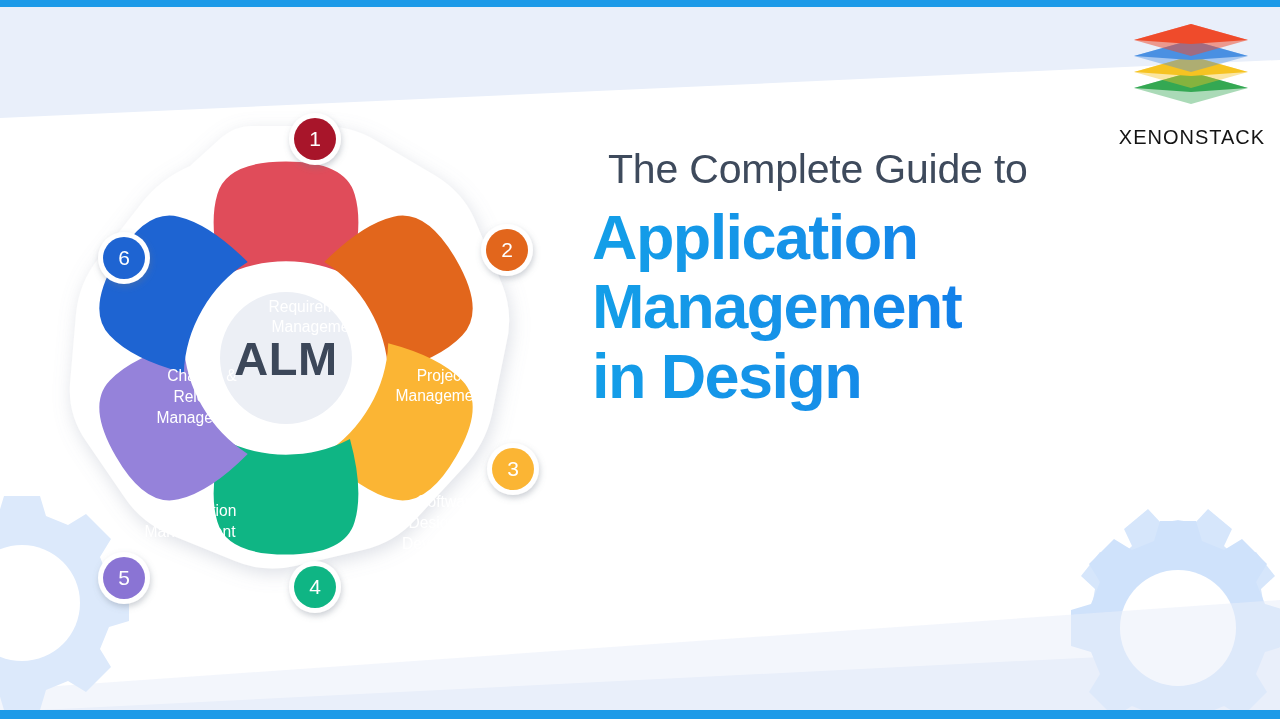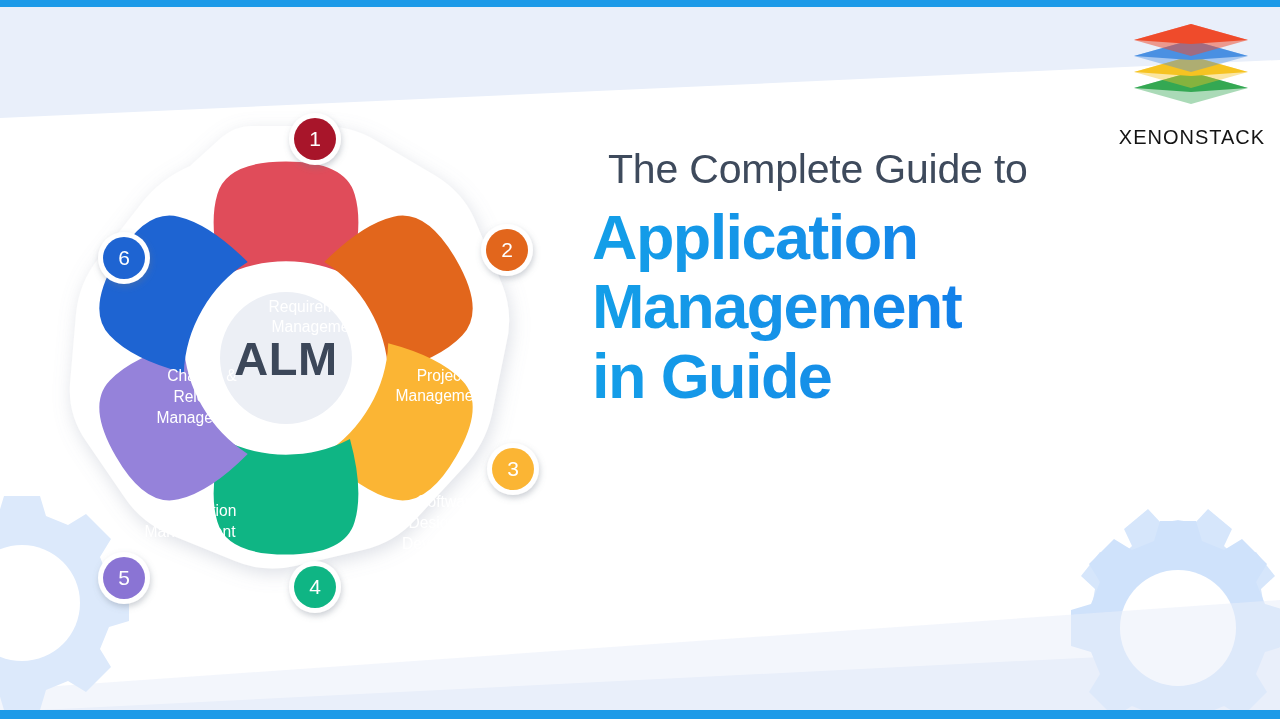--- a/index.html
+++ b/index.html
@@ -141,21 +141,21 @@
       <polygon points="61,2 118,18 61,22 4,18" fill="#EF4B2B"></polygon>
     </svg>
     <div class="logo-word">XENONSTACK</div>
   </div>
 
   <div class="headline">
     <div class="eyebrow">The Complete Guide to</div>
     <div class="maintitle">
       <span>Application</span>
       <span>Management</span>
-      <span>in Guide</span>
+      <span>in Design</span>
     </div>
   </div>
 
   <div class="wheel">
     <svg width="508" height="500" viewBox="0 0 508 500" xmlns="http://www.w3.org/2000/svg">
       <defs>
         <filter id="softShadow" x="-30%" y="-30%" width="160%" height="160%">
           <feDropShadow dx="2" dy="5" stdDeviation="9" flood-color="#8e99ad" flood-opacity="0.30"></feDropShadow>
         </filter>
         <filter id="badgeShadow" x="-60%" y="-60%" width="220%" height="220%">

